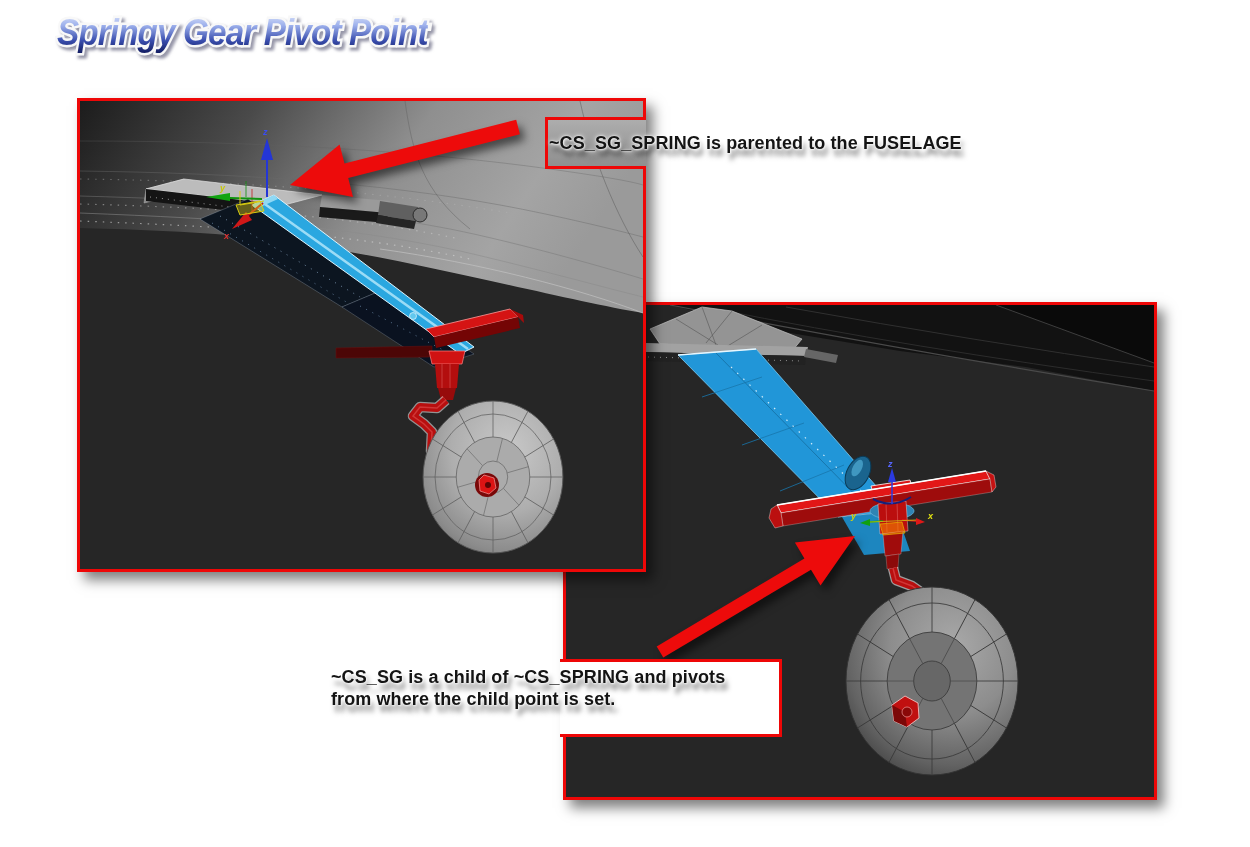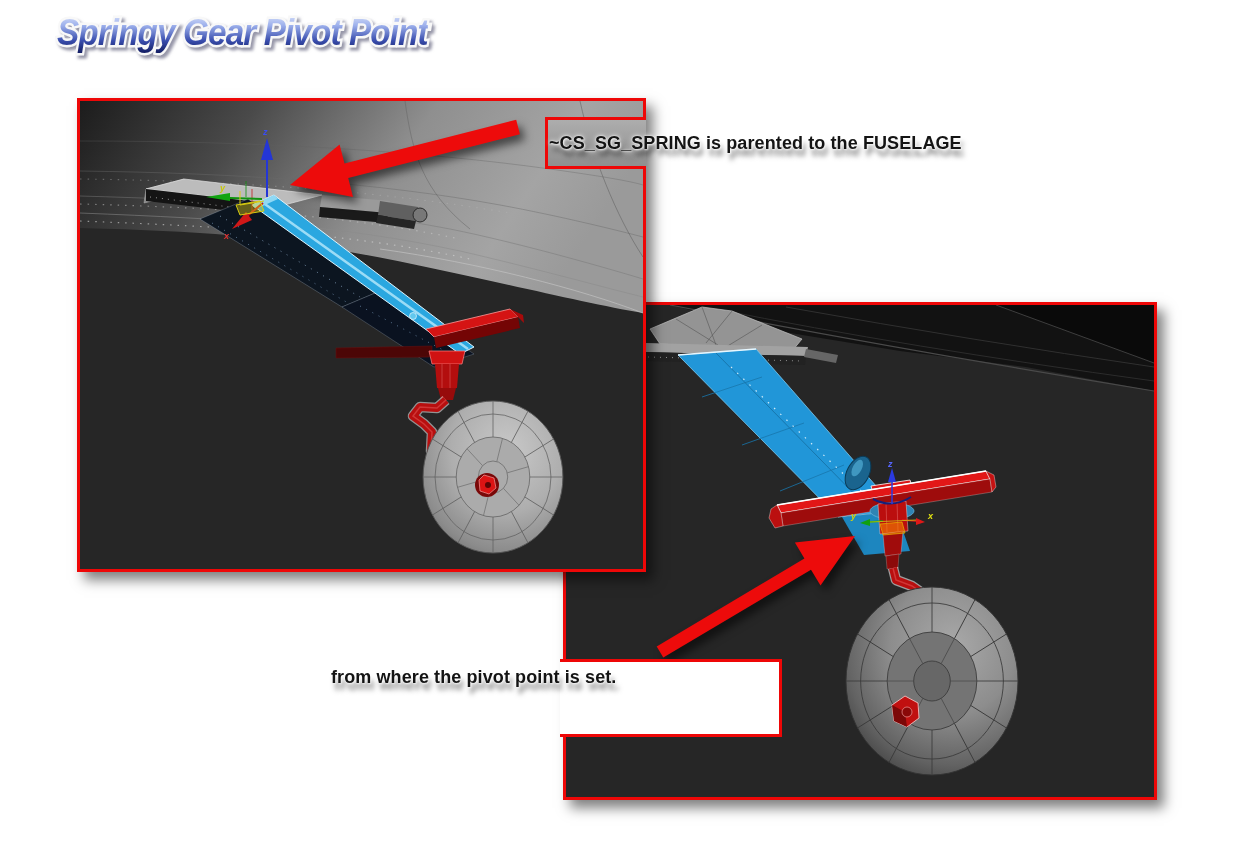--- a/index.html
+++ b/index.html
@@ -316,14 +316,15 @@
 </svg>
 </div>
 
 <div class="notch" id="notch-spring"></div>
 <div class="notch" id="notch-sg"></div>
 
 <div class="callout-text" id="callout-spring">
   <div>~CS_SG_SPRING is parented to the FUSELAGE</div>
 </div>
 <div class="callout-text" id="callout-sg">
-  <div>from where the pivot point is set.</div>
+  <div>~CS_SG is a child of ~CS_SPRING and pivots</div>
+  <div>from where the child point is set.</div>
 </div>
 
 </body></html>

